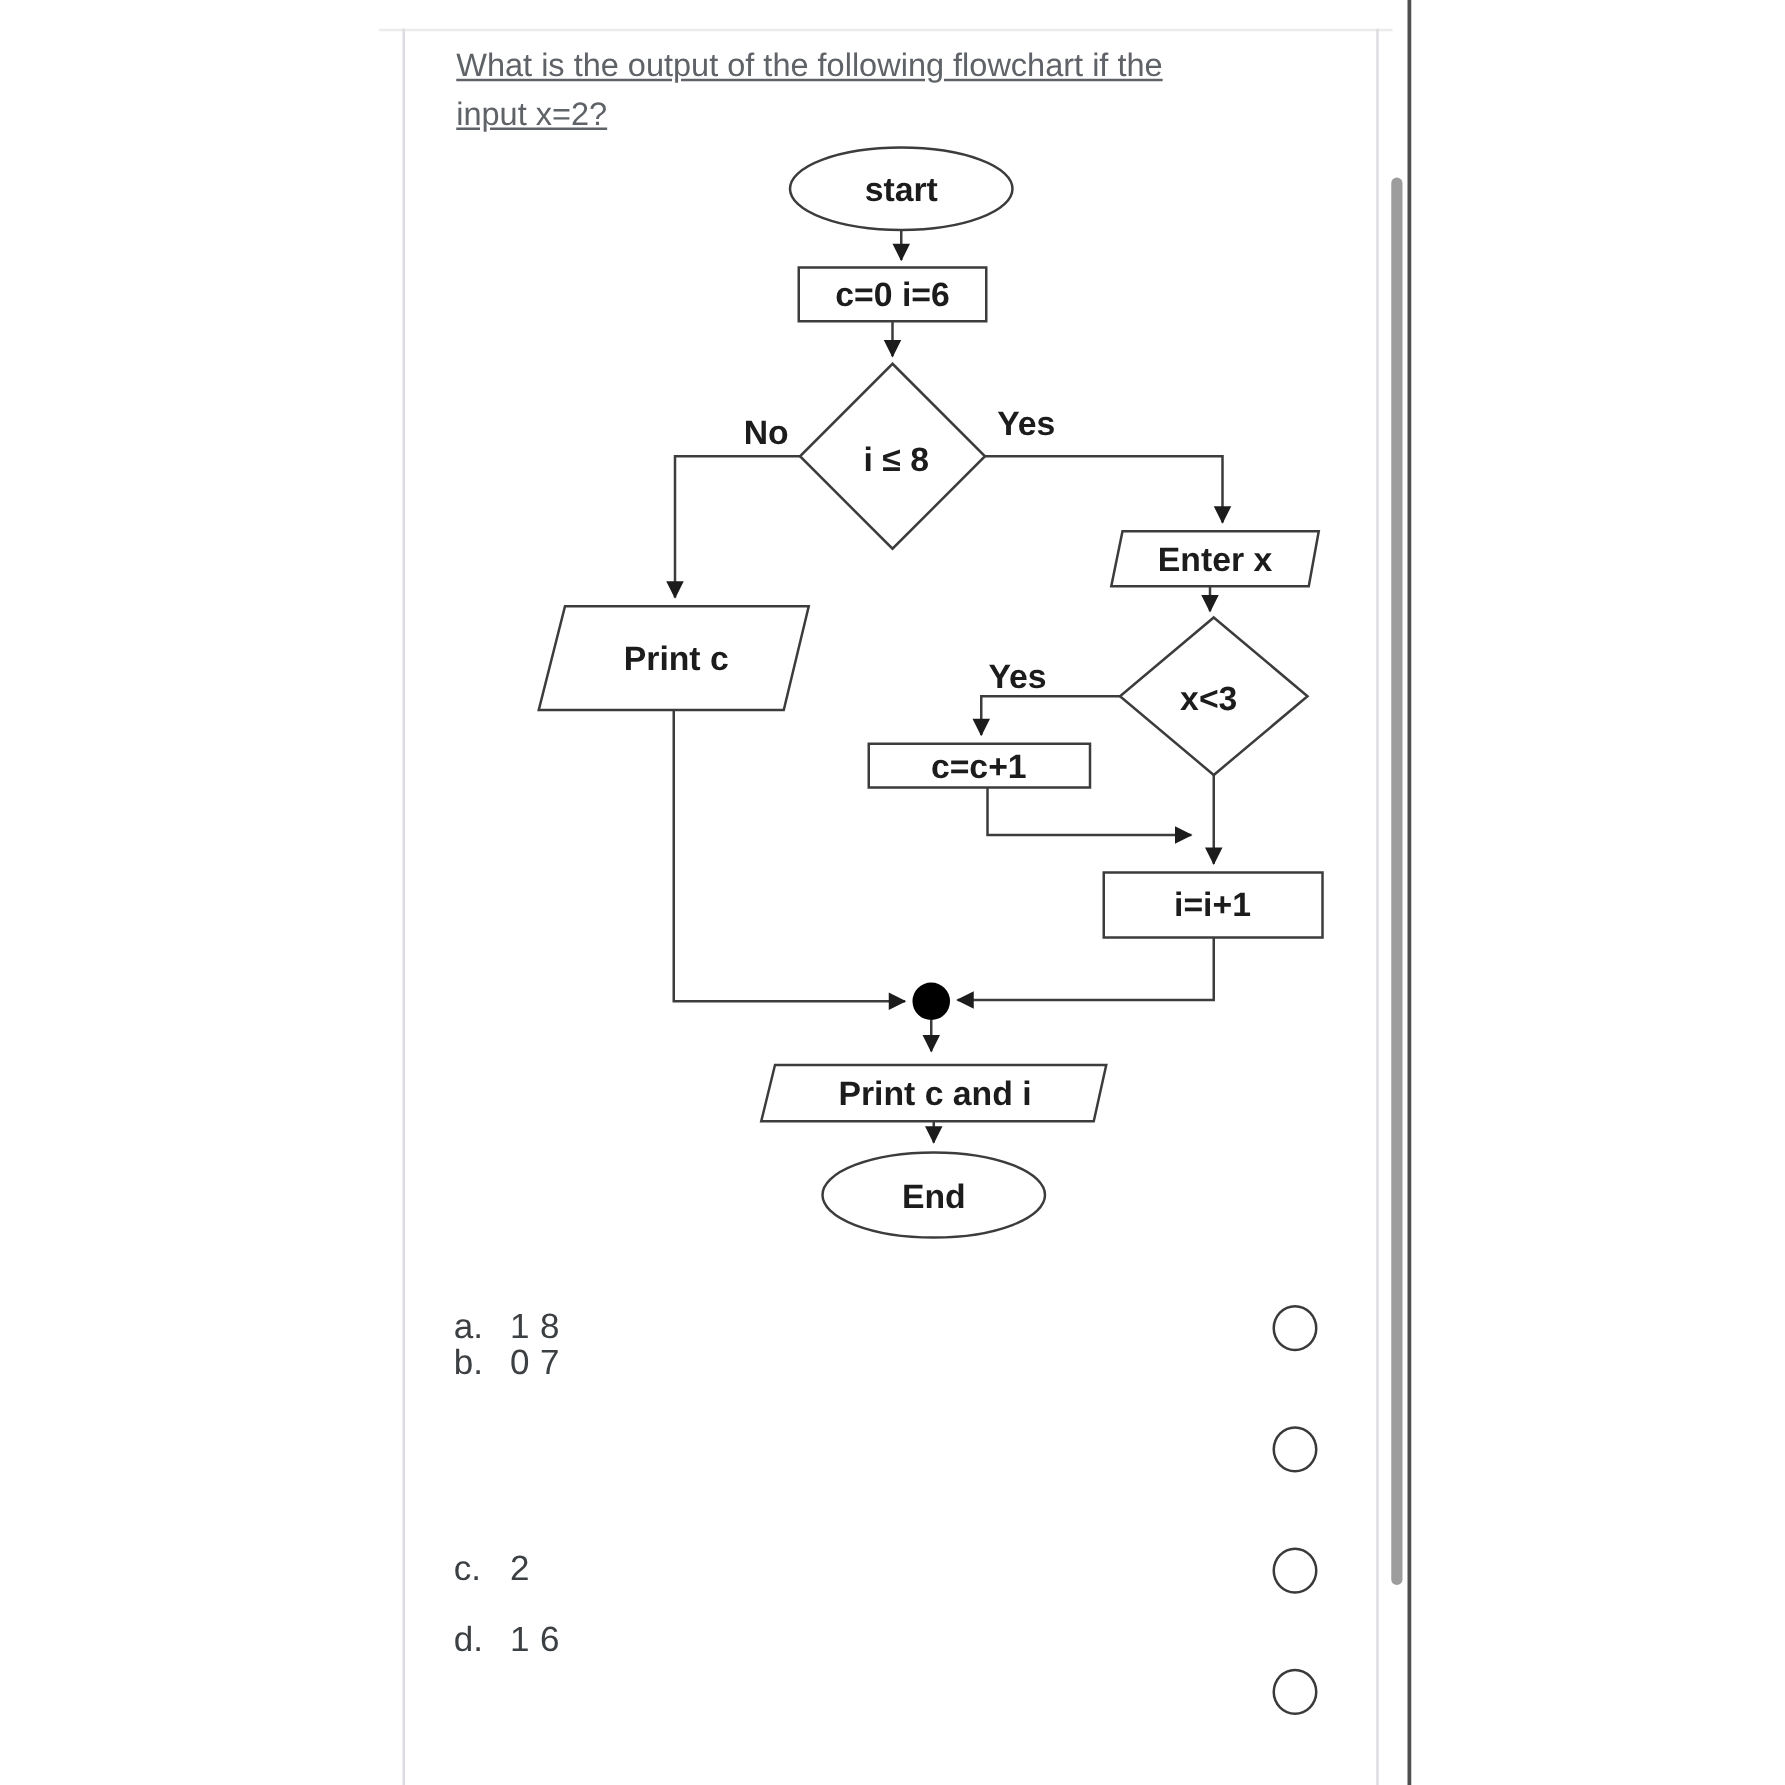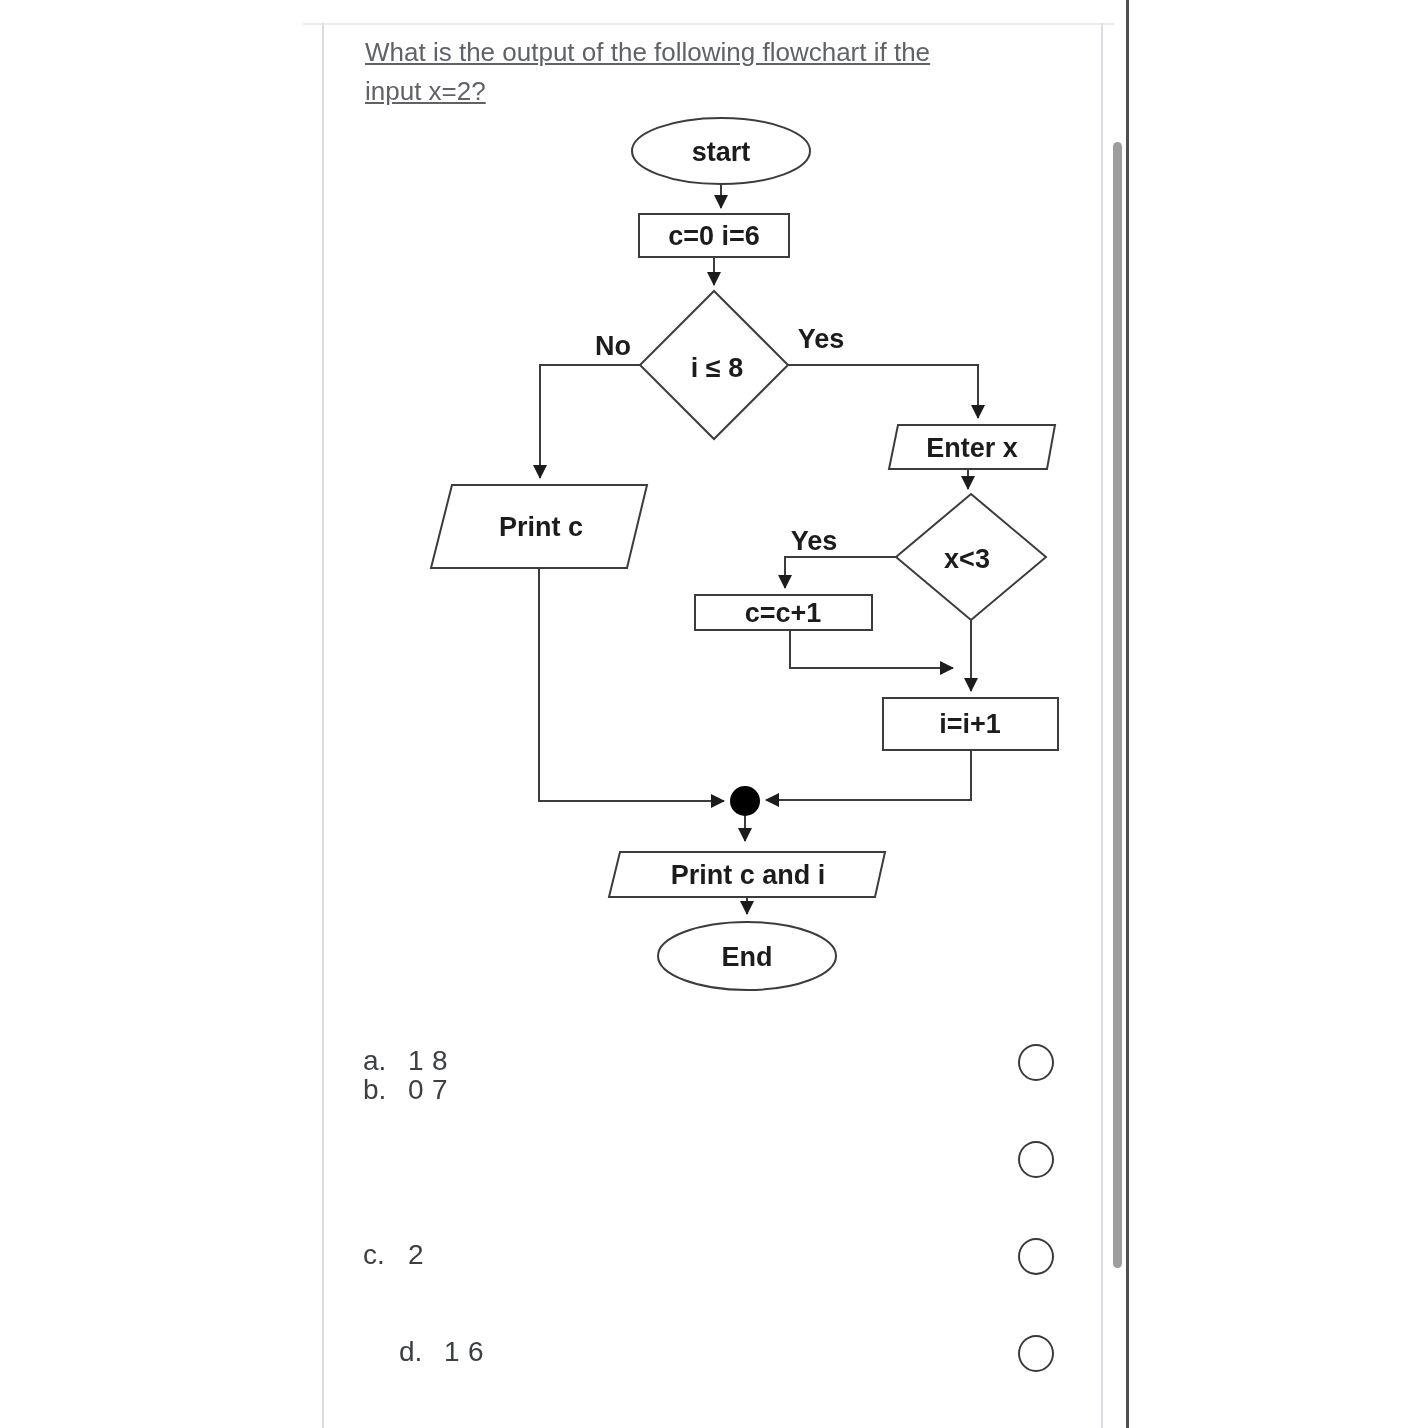--- a/index.html
+++ b/index.html
@@ -120,16 +120,16 @@
 <div class="abs opt-row" style="top:1074px;">
   <span class="opt-letter">b.</span><span class="opt-value">07</span>
 </div>
 <div class="abs radio" style="top:1141px;"></div>
 
 <div class="abs opt-row" style="top:1239px;">
   <span class="opt-letter">c.</span><span class="opt-value">2</span>
 </div>
 <div class="abs radio" style="top:1238px;"></div>
 
-<div class="abs opt-row" style="top:1336px;margin-left:36px;">
+<div class="abs opt-row" style="top:1296px;">
   <span class="opt-letter">d.</span><span class="opt-value">16</span>
 </div>
 <div class="abs radio" style="top:1335px;"></div>
 
 </body></html>

